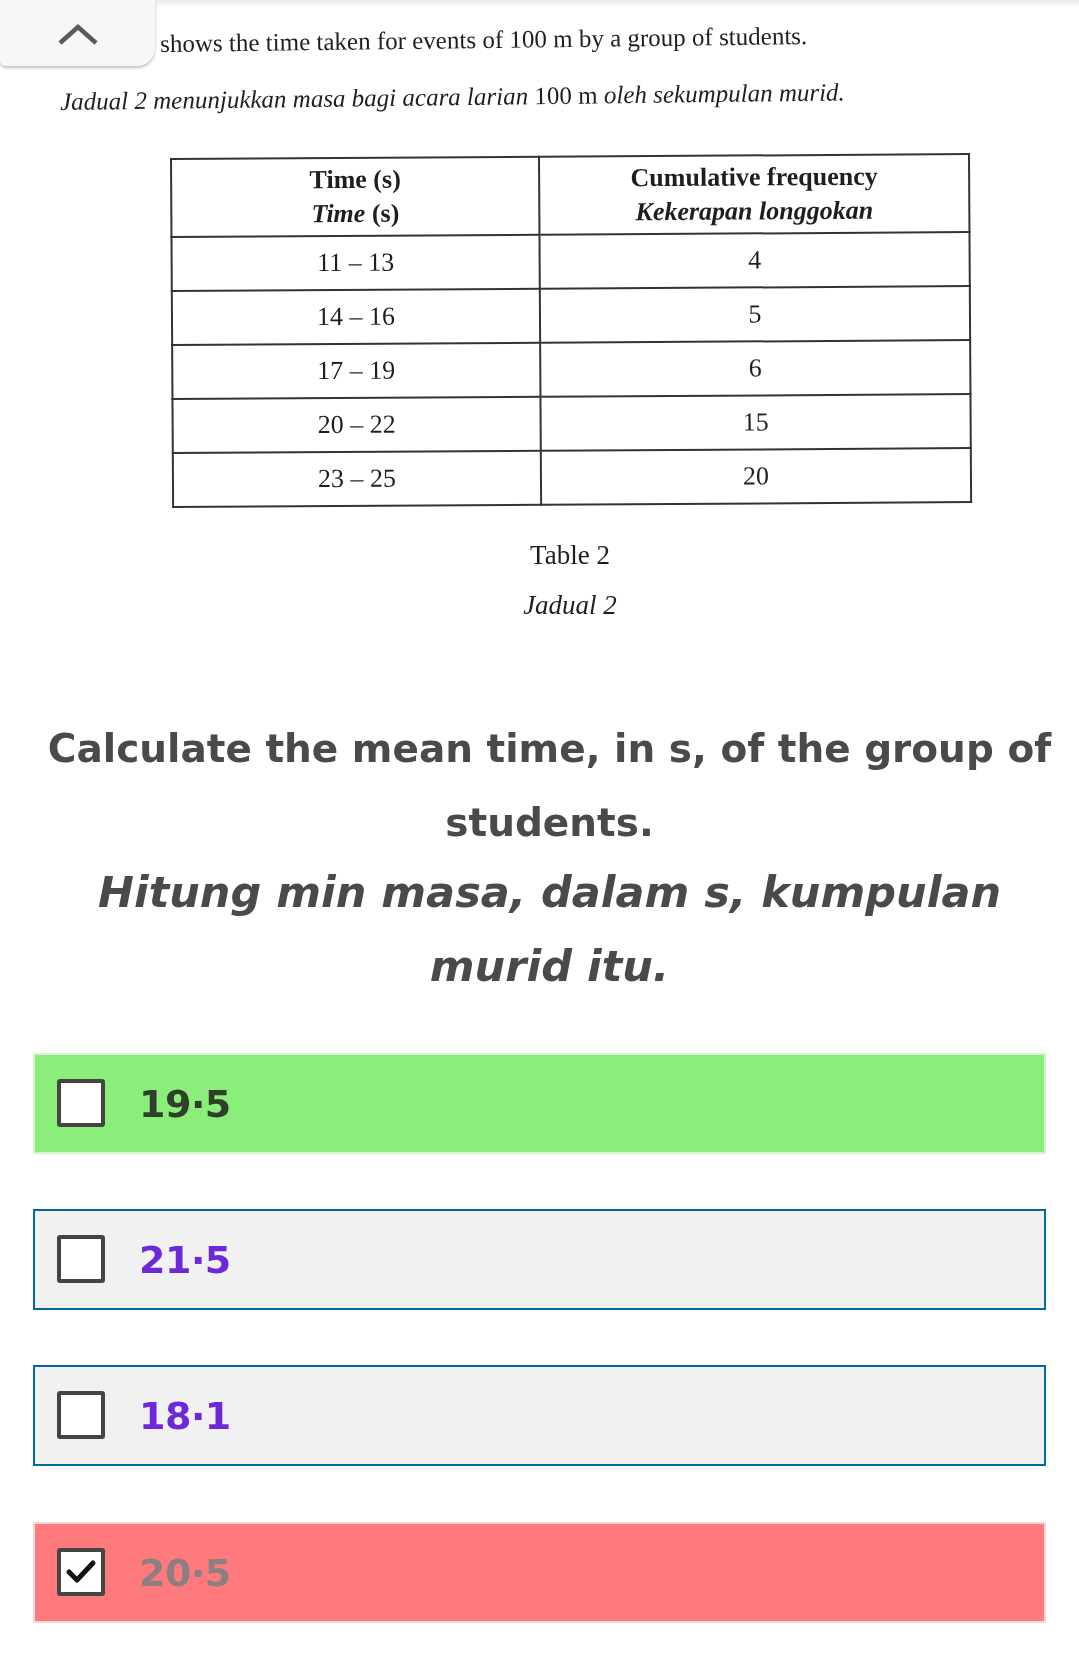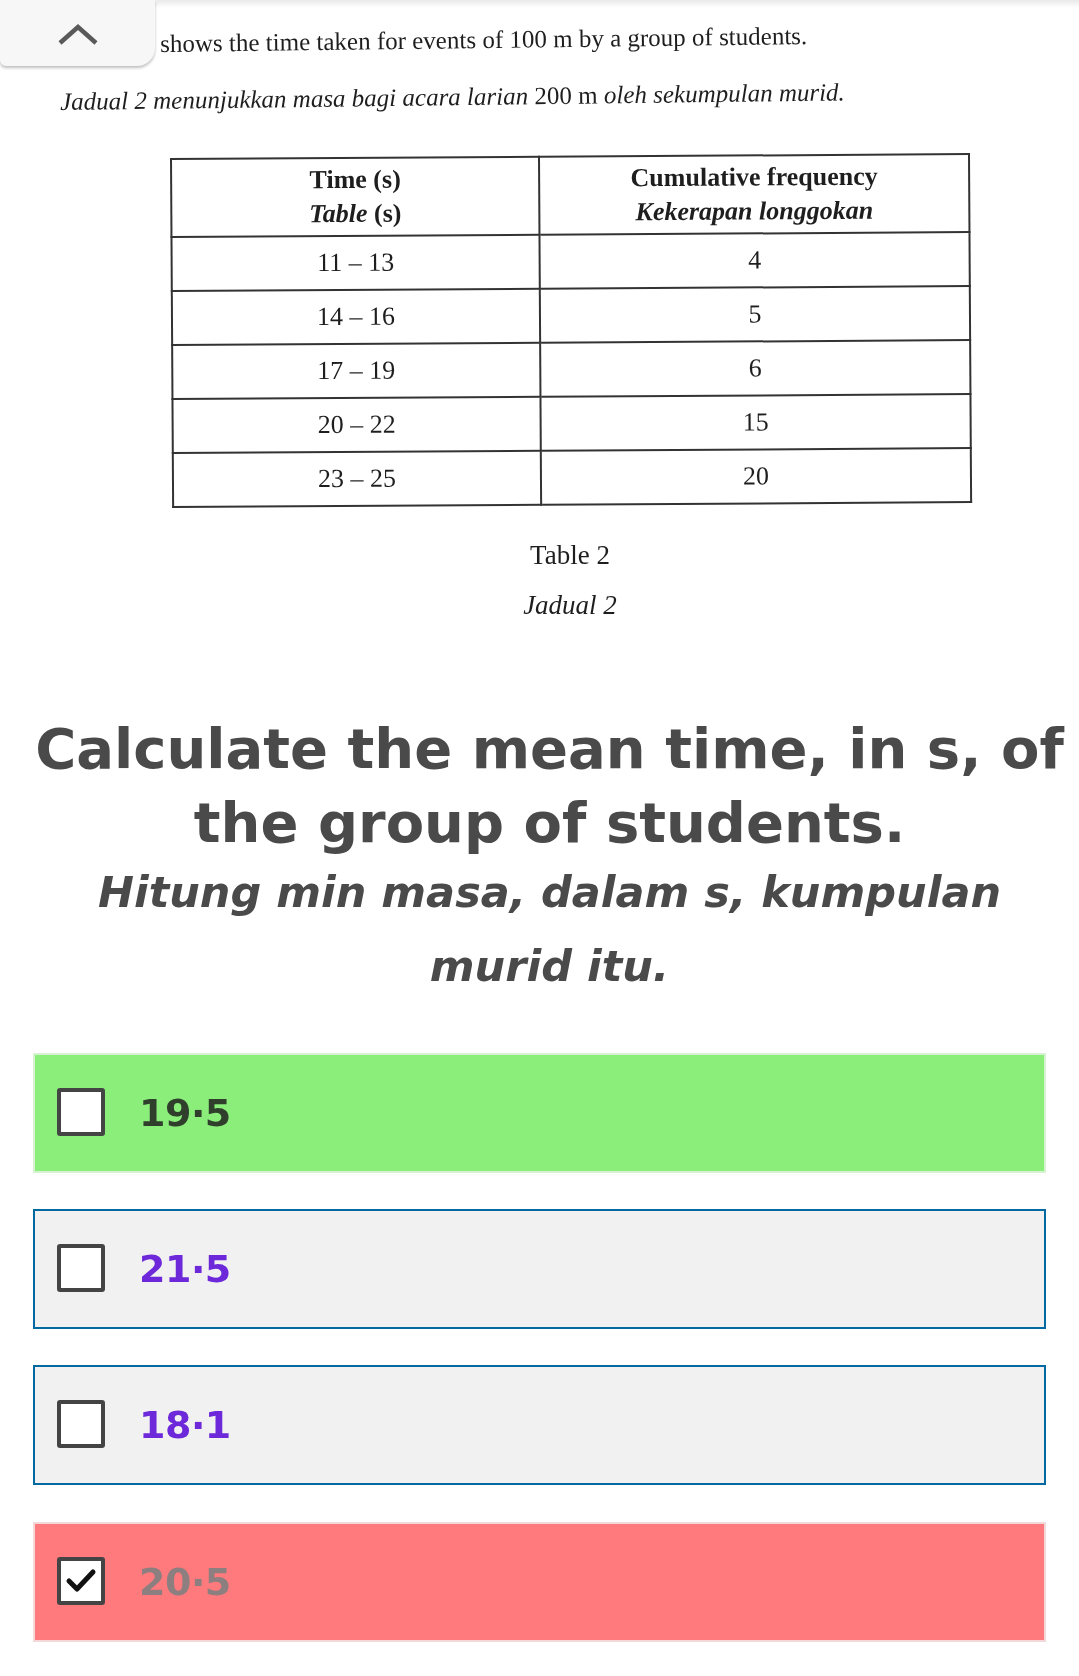--- a/index.html
+++ b/index.html
@@ -48,24 +48,24 @@
   table.data .c1 { width:366px; }
   .caption {
     position:absolute; left:0; width:1140px; text-align:center; font-family:"Liberation Serif", serif;
     color:#1e1e1e; font-size:27px;
   }
   .cap1 { top:540px; }
   .cap2 { top:590px; font-style:italic; }
   .question {
     position:absolute; left:20px; width:1059px; text-align:center; font-weight:bold; color:#4a4a4a;
   }
-  .q-en { top:712px; font-size:56px; line-height:74px; }
+  .q-en { top:712px; font-size:39px; line-height:74px; }
   .q-ms { top:855px; font-size:43px; line-height:74px; font-style:italic; }
   .option {
-    position:absolute; left:33px; width:1013px; height:120px; box-sizing:border-box;
+    position:absolute; left:33px; width:1013px; height:101px; box-sizing:border-box;
     border:2px solid #0369a1; background:#f1f1f1; display:flex; align-items:center; cursor:pointer;
   }
   .option .box {
     position:absolute; left:22px; top:50%; margin-top:-25px; width:48px; height:48px; box-sizing:border-box;
     border:4px solid #444; border-radius:3px; background:#fff;
     display:flex; align-items:center; justify-content:center;
   }
   .option .box svg { width:34px; height:30px; }
   .option .label {
     position:absolute; left:104px; font-size:38px; font-weight:bold; color:#6d28d9; letter-spacing:-0.5px;
@@ -77,30 +77,30 @@
 </style>
 </head>
 <body>
 
 <div class="img-panel">
   <div class="shadow-top"></div>
 
   <div class="scan intro-en">shows the time taken for events of 100 m by a group of students.</div>
   <div class="scan intro-ms">
     <span>Jadual 2 menunjukkan masa bagi acara larian</span>
-    <span class="up">200 m</span>
+    <span class="up">100 m</span>
     <span>oleh sekumpulan murid.</span>
   </div>
 
   <table class="data">
     <tbody>
         <tr>
       <th class="c1">
         <span>Time (s)</span><br>
-        <span class="it">Table</span><span> (s)</span>
+        <span class="it">Time</span><span> (s)</span>
       </th>
       <th>
         <span>Cumulative frequency</span><br>
         <span class="it">Kekerapan longgokan</span>
       </th>
     </tr>
     <tr>
       <td>11 – 13</td>
       <td>4</td>
     </tr>

